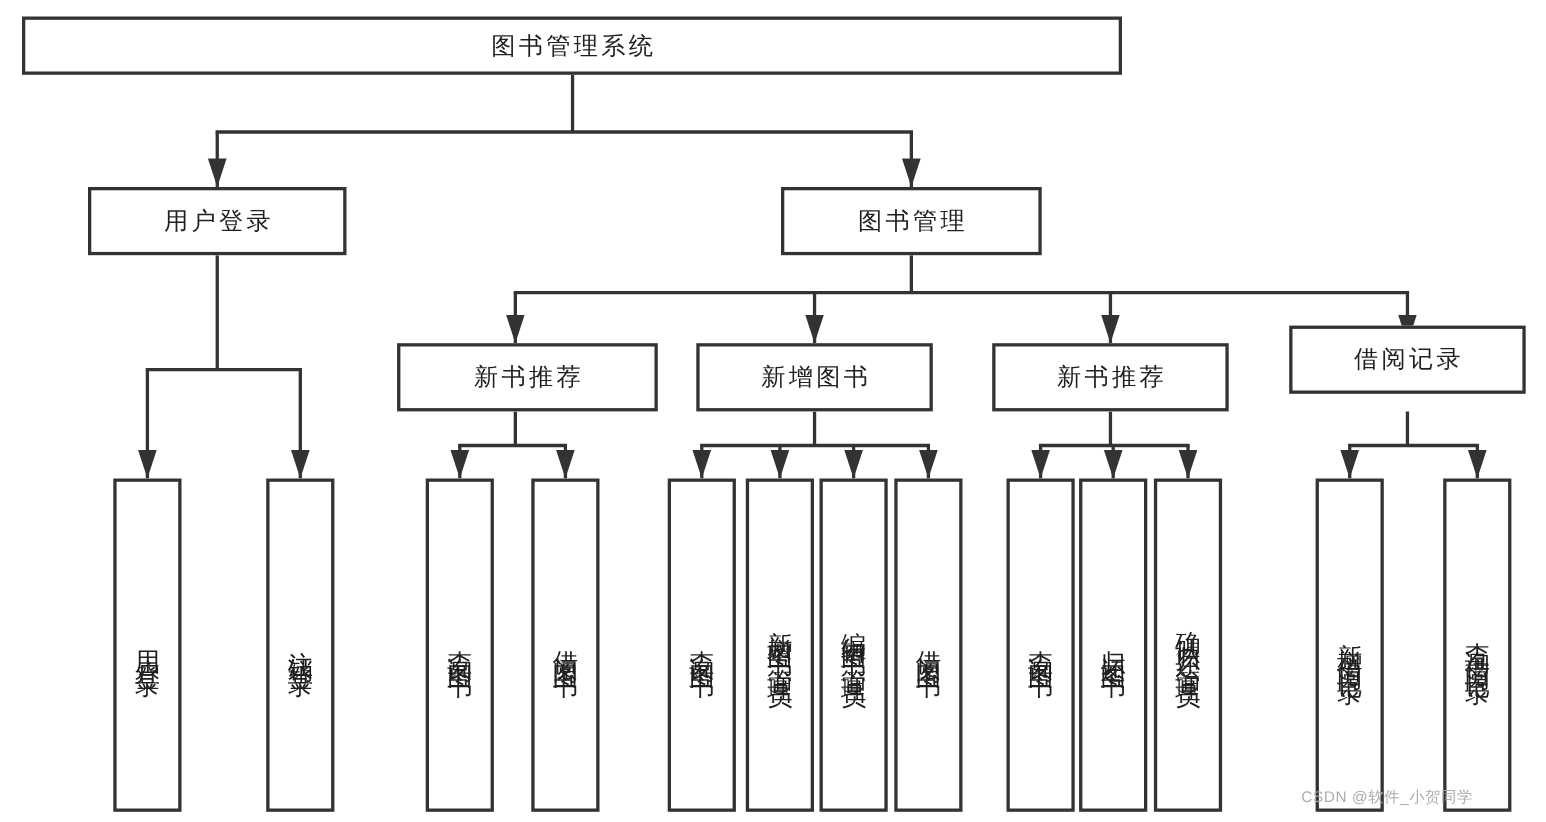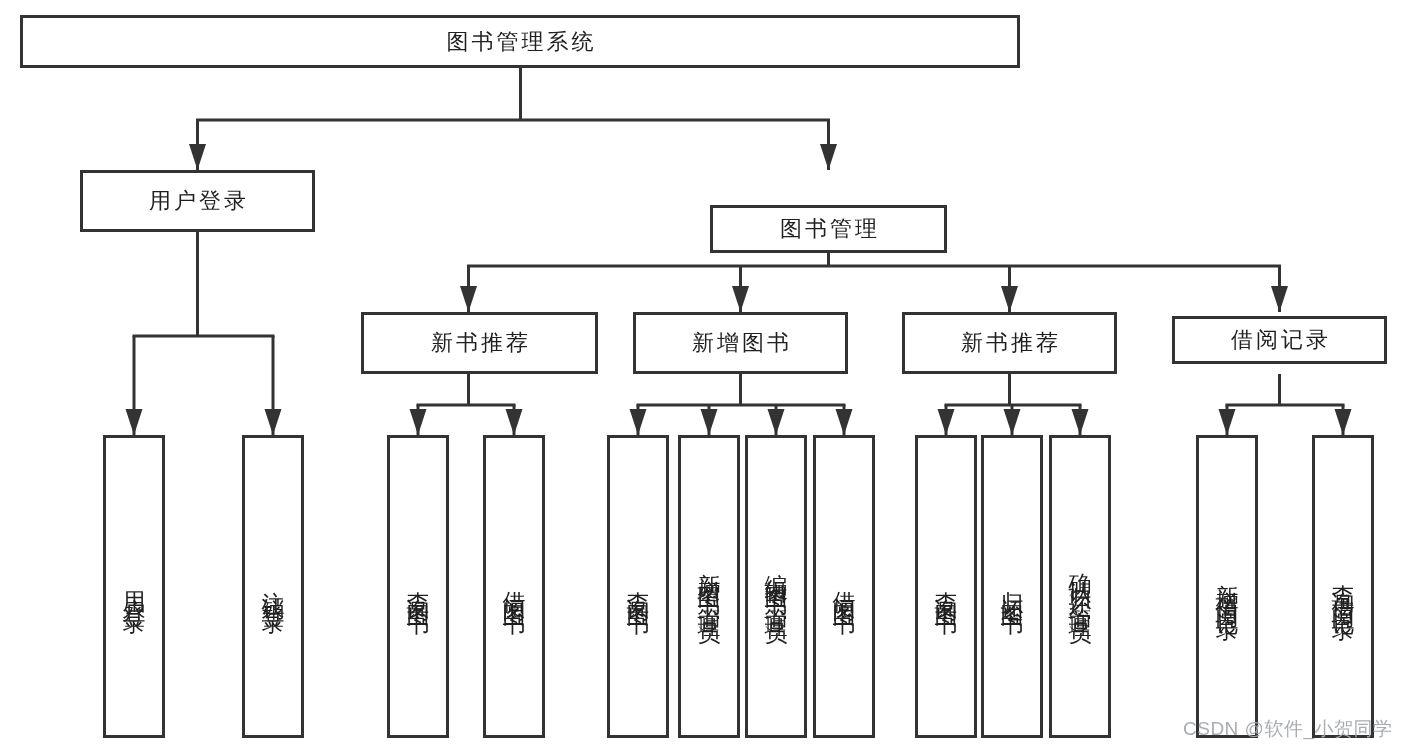--- a/index.html
+++ b/index.html
@@ -43,46 +43,46 @@
     font-size: 23px;
     letter-spacing: 7px;
     line-height: 1;
     color: #1f1f1f;
     white-space: nowrap;
   }
   
   .n-root  { left: 20px;  top: 15px;  width: 1000px; height: 53px; }
   
   .n-login { left: 80px;  top: 170px; width: 235px; height: 62px; }
-  .n-mgmt  { left: 710px; top: 170px; width: 237px; height: 48px; margin-top: 35px; }
+  .n-mgmt  { left: 710px; top: 170px; width: 237px; height: 62px; }
   
   .n-newrec  { left: 361px;  top: 312px; width: 237px; height: 62px; }
   .n-borrow  { left: 633px;  top: 312px; width: 215px; height: 62px; }
   .n-current { left: 902px;  top: 312px; width: 215px; height: 62px; }
-  .n-records { left: 1172px; top: 316px; width: 215px; height: 48px; text-align: right; }
+  .n-records { left: 1172px; top: 296px; width: 215px; height: 62px; text-align: right; }
   
   .lf-1  { left: 103px;  }
   .lf-2  { left: 242px;  }
   .lf-3  { left: 387px;  }
   .lf-4  { left: 483px;  }
   .lf-5  { left: 607px;  }
   .lf-6  { left: 678px;  }
   .lf-7  { left: 745px;  }
   .lf-8  { left: 813px;  }
   .lf-9  { left: 915px;  }
   .lf-10 { left: 981px;  }
   .lf-11 { left: 1049px; }
   .lf-12 { left: 1196px; }
   .lf-13 { left: 1312px; }
   .watermark {
     position: absolute;
     left: 1183px;
     top: 716px;
     z-index: 3;
-    font-size: 19px;
+    font-size: 14px;
     letter-spacing: 0.5px;
     color: rgba(164, 169, 172, 0.95);
     white-space: nowrap;
   }
 </style>
 </head>
 <body>
 
 <div id="stage">
 

